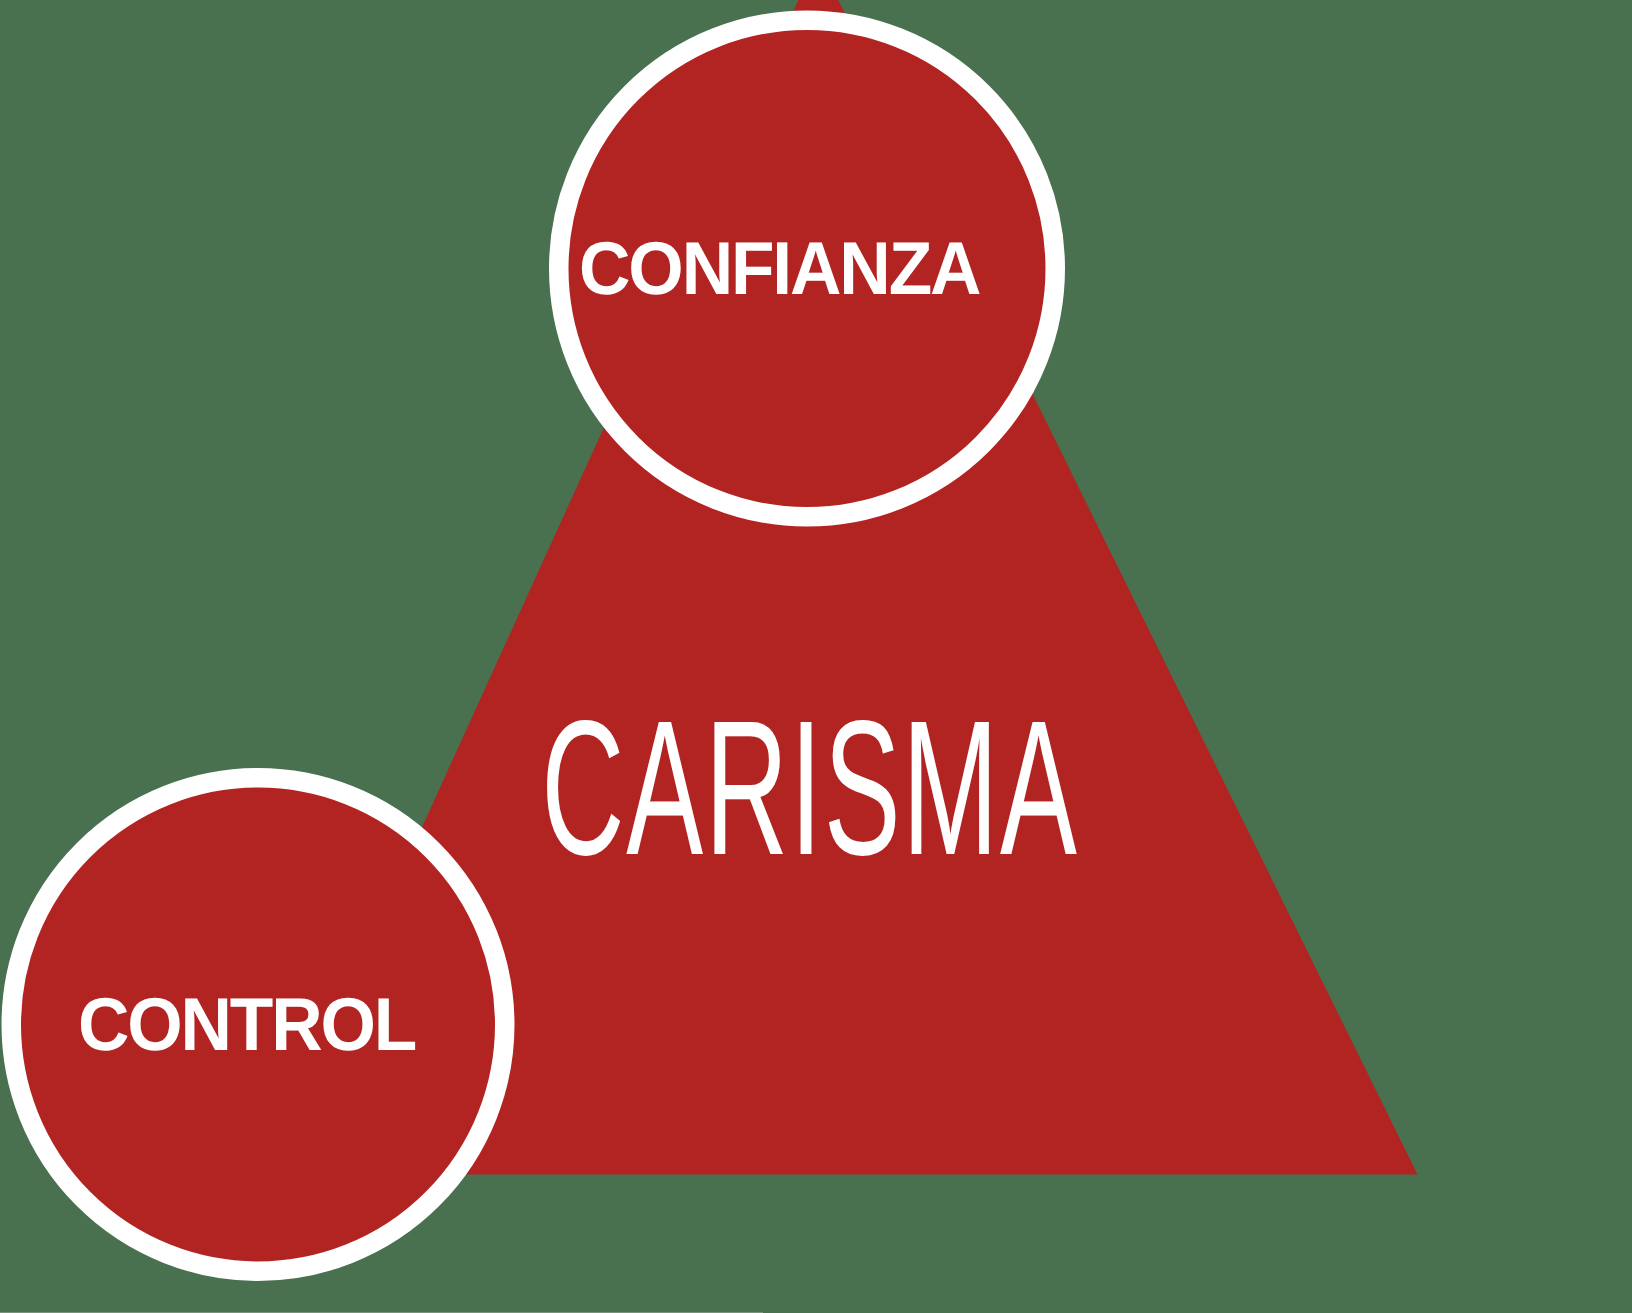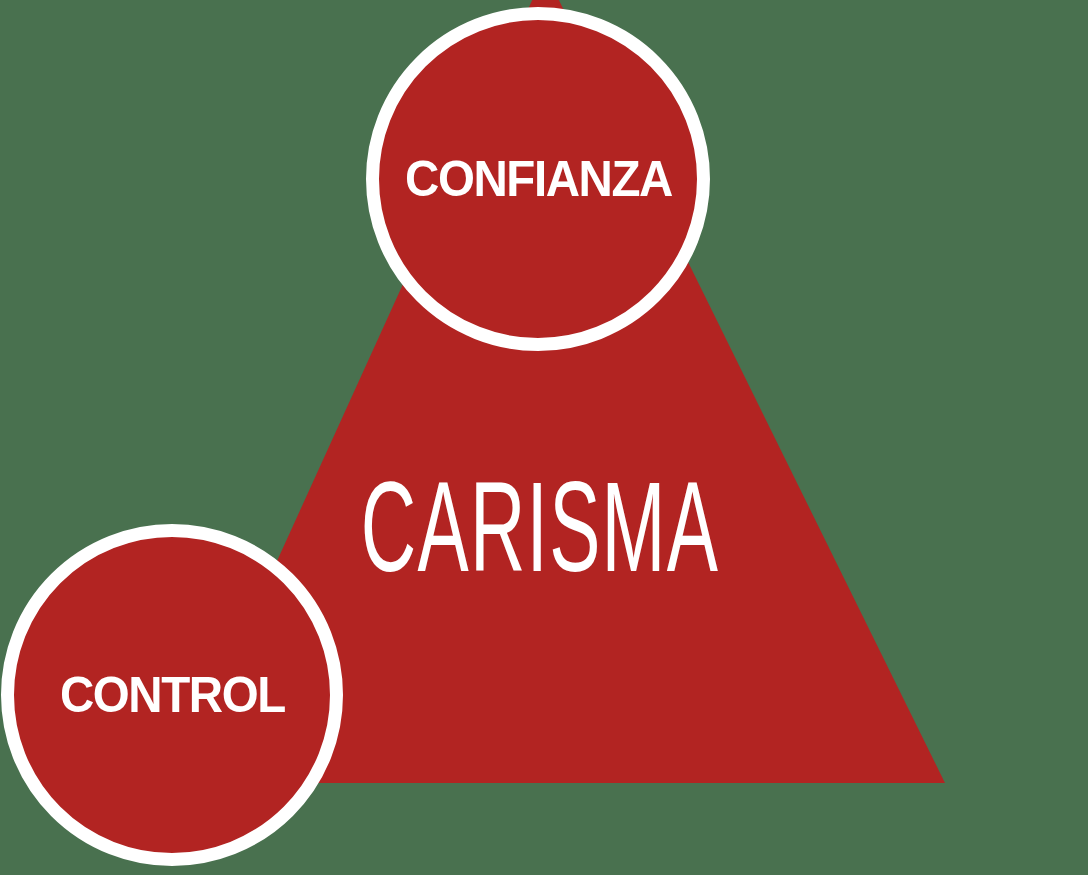--- a/index.html
+++ b/index.html
@@ -21,33 +21,33 @@
     display: block;
   }
   .node-circle {
     position: absolute;
     box-sizing: border-box;
     border-radius: 50%;
     background: var(--shape-red, #B22422);
     border: 13px solid var(--ring-white, #FFFFFF);
     display: flex;
     align-items: center;
-    justify-content: center;
   }
   .node-circle.top {
     left: 366px;
     top: 7px;
     width: 344px;
     height: 344px;
   }
   .node-circle.bottom-left {
     left: 1px;
-    top: 524px;
+    top: 512px;
     width: 342px;
     height: 342px;
+    padding-left: 32px;
   }
   .node-circle.bottom-right {
     left: 745px;
     top: 532px;
     width: 342px;
     height: 342px;
   }
   .node-label {
     color: var(--text-white, #FFFFFF);
     font-weight: 700;

